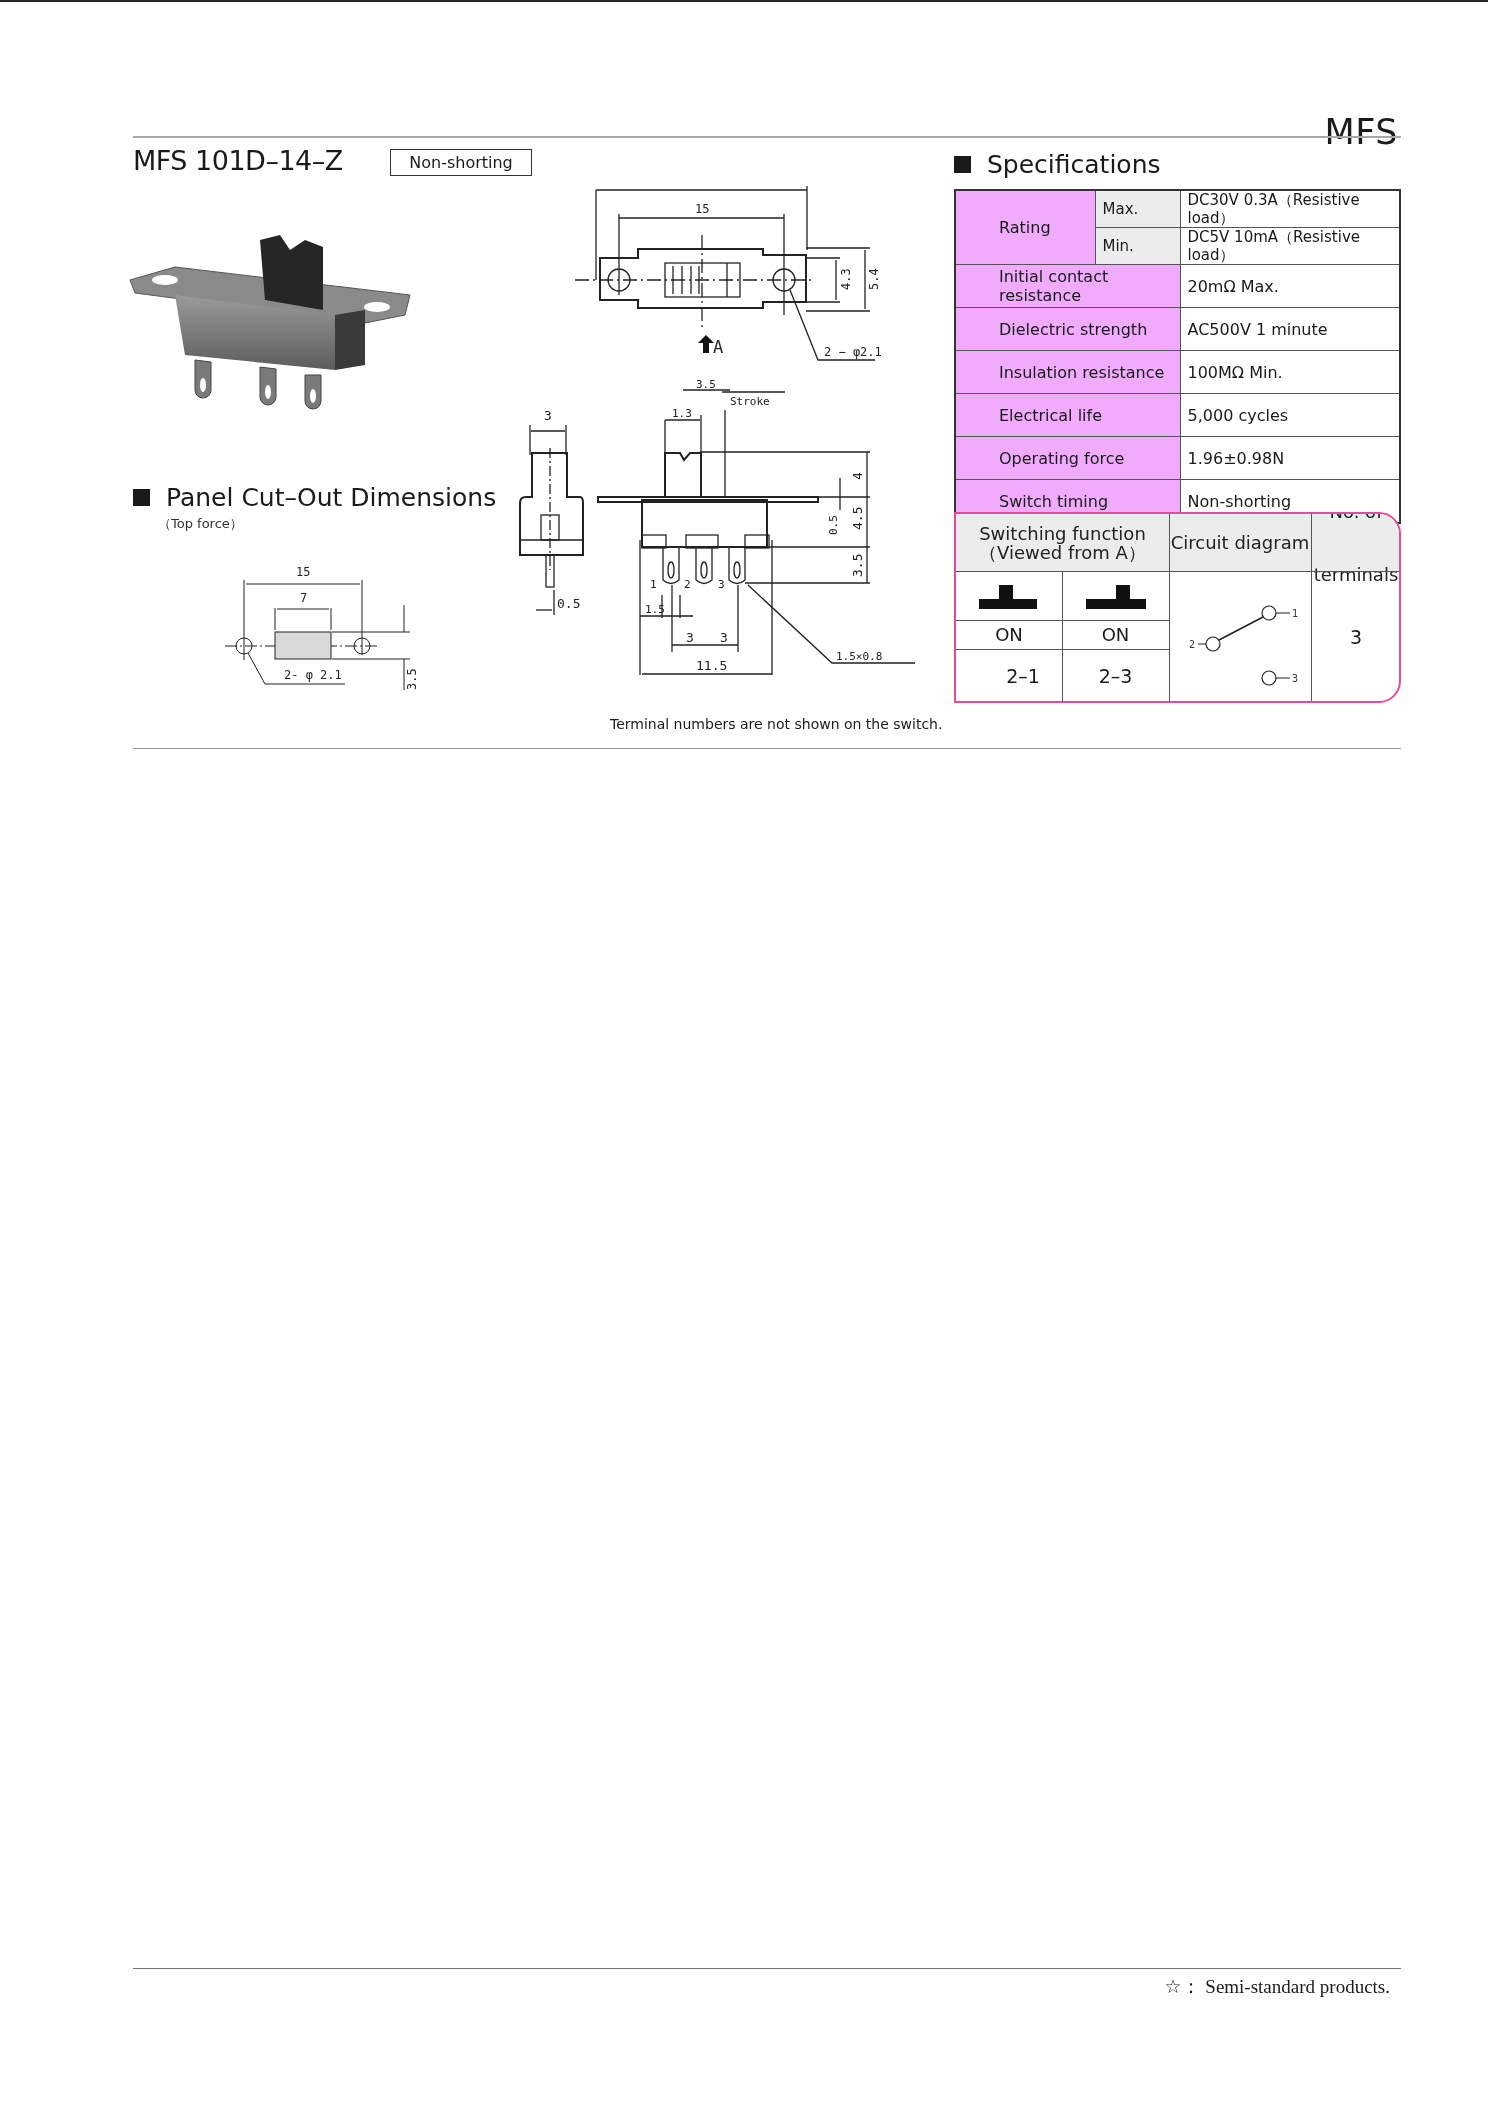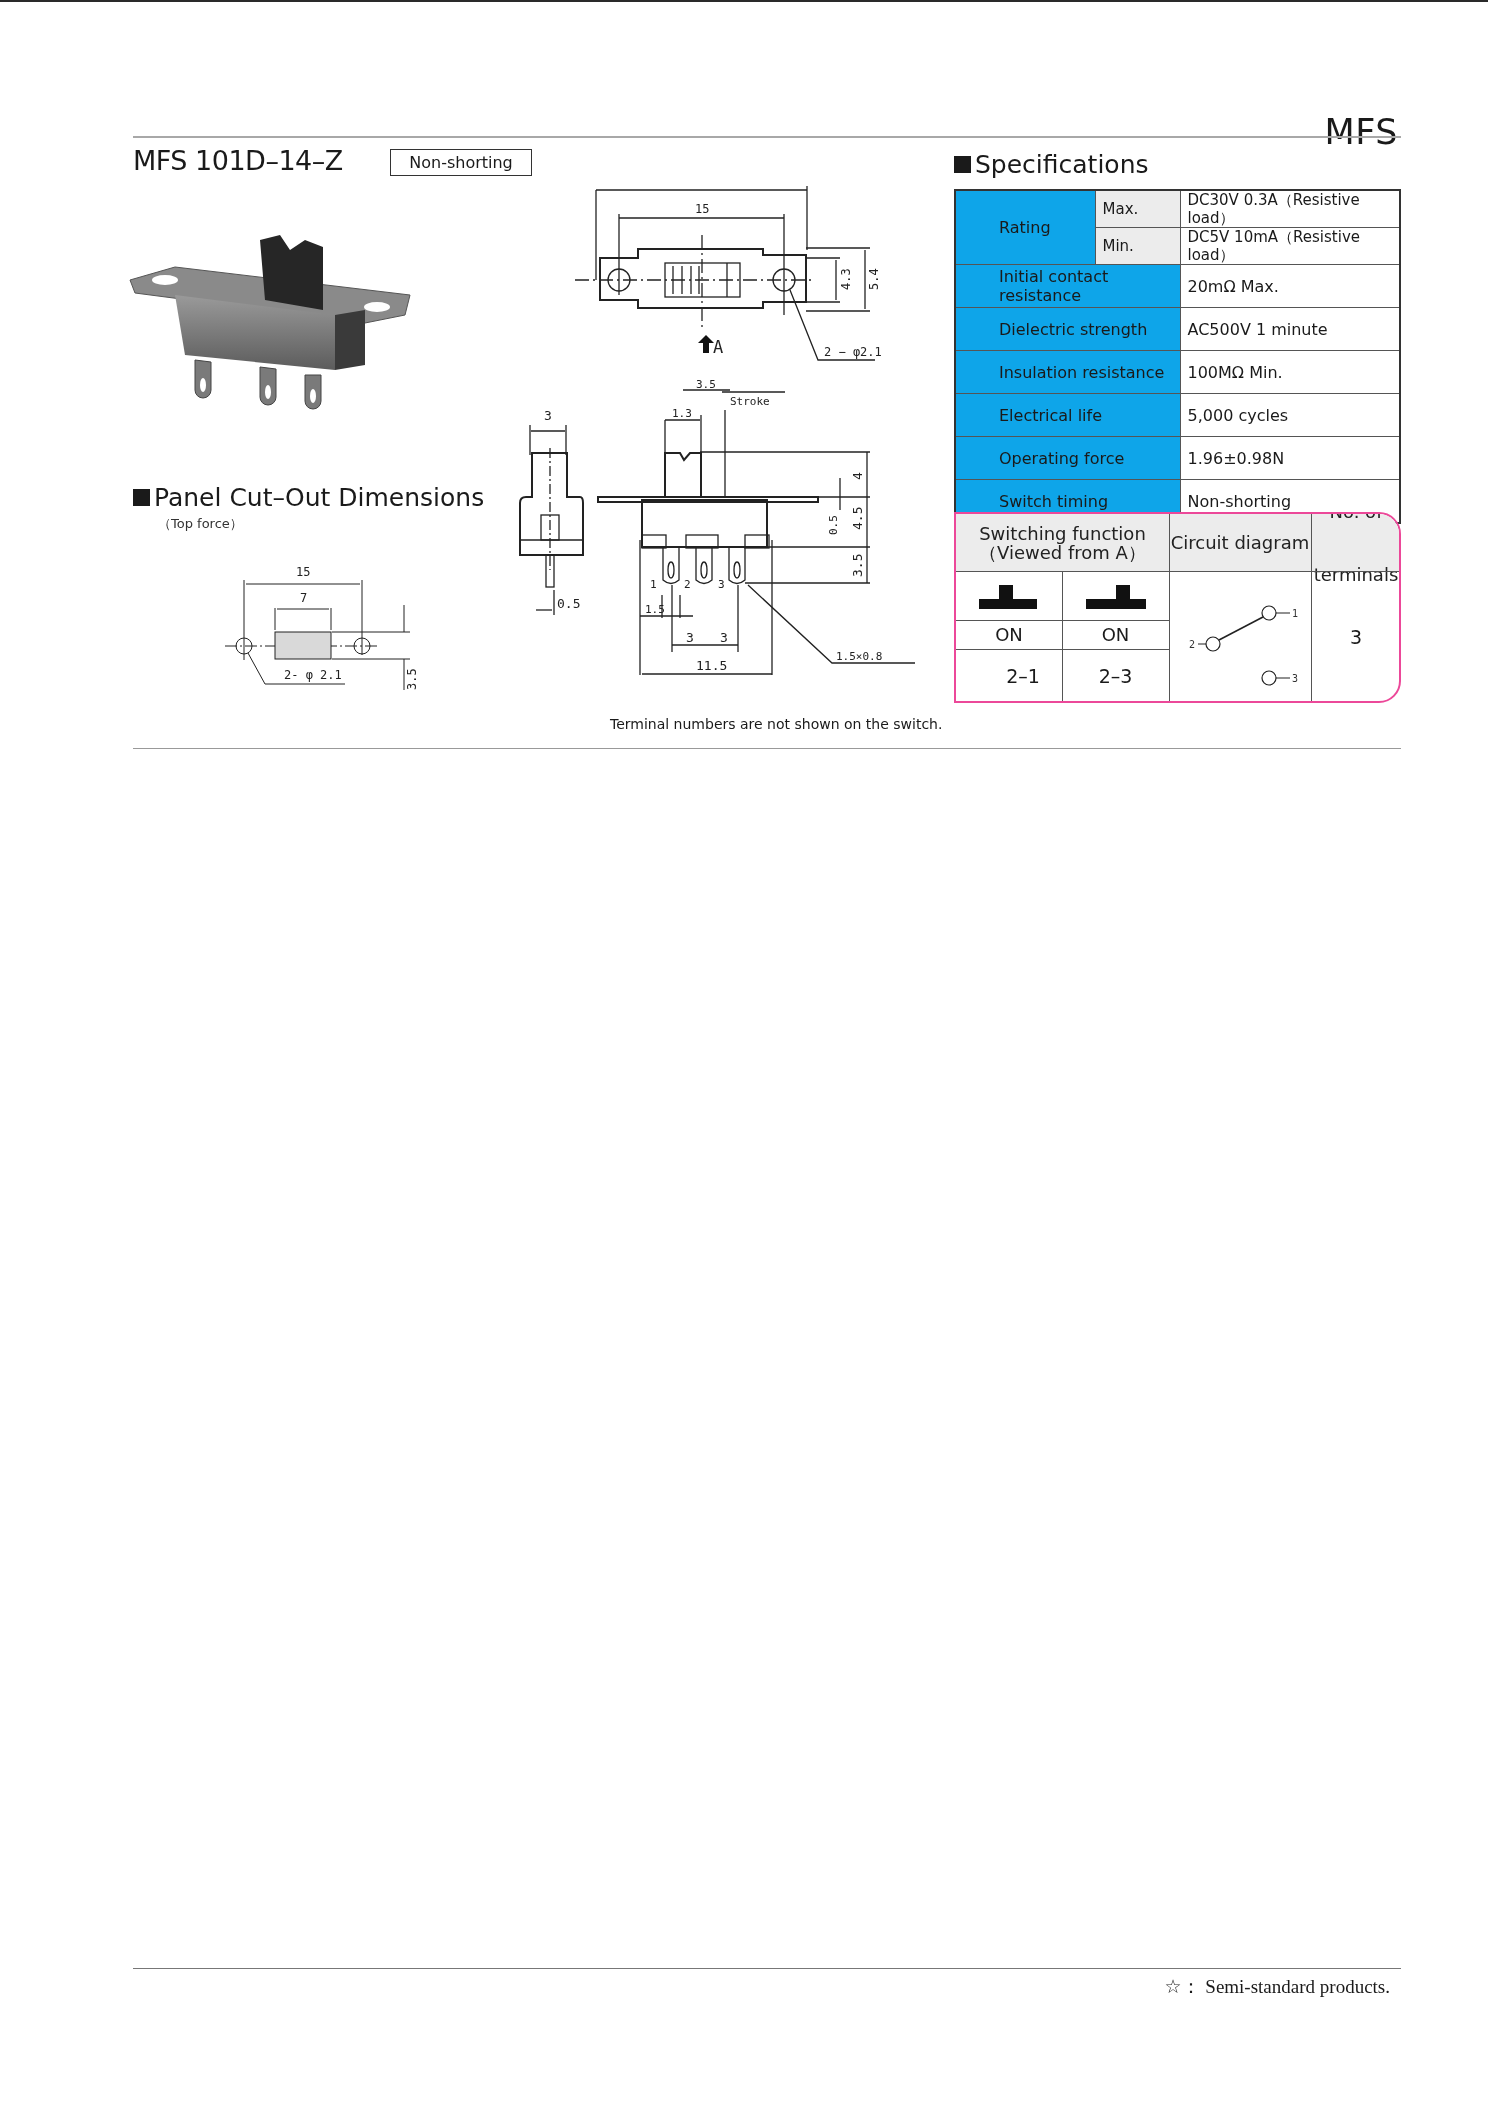--- a/index.html
+++ b/index.html
@@ -8,28 +8,28 @@
     font-family: "DejaVu Sans", "Liberation Sans", sans-serif; color: #1a1a1a;
     overflow: hidden;
   }
   .topline { position: absolute; left: 0; top: 0; width: 1488px; height: 2px; background: #2a2a2a; }
   .abs { position: absolute; }
   .series { right: 90px; top: 112px; font-size: 35px; letter-spacing: 0.5px; }
   .rule { position: absolute; height: 2px; background: #a8a8a8; }
   .model { left: 133px; top: 145px; font-size: 27px; letter-spacing: -0.5px; }
   .badge { left: 390px; top: 149px; width: 142px; height: 27px; border: 1px solid #333; font-size: 16px;
            display: flex; align-items: center; justify-content: center; box-sizing: border-box; }
-  .sec-title { font-size: 25px; display: flex; align-items: center; gap: 4px; }
+  .sec-title { font-size: 25px; display: flex; align-items: center; gap: 16px; }
   .sq { width: 17px; height: 17px; background: #1a1a1a; display: inline-block; }
   .sub { font-size: 13px; color: #333; }
 
   table.spec { position: absolute; left: 954px; top: 189px; width: 447px; border-collapse: collapse;
                font-size: 16px; border: 2px solid #333; }
   table.spec td { border: 1px solid #555; padding: 0 7px; height: 42px; }
-  table.spec td.lbl { background: #0ea5e9; padding-left: 43px; }
+  table.spec td.lbl { background: #f0abfc; padding-left: 43px; }
   table.spec td.sm { height: 19px; font-size: 15px; line-height: 18px; }
   table.spec td.mm { background: #ececec; }
 
   .sw { position: absolute; left: 954px; top: 512px; width: 447px; height: 191px; border: 2px solid #ec4899;
         border-top-right-radius: 22px; border-bottom-right-radius: 22px; box-sizing: border-box; overflow: hidden; }
   .sw .cell { position: absolute; box-sizing: border-box; display: flex; align-items: center; justify-content: center;
               text-align: center; }
   .sw .hd { background: #ececec; font-size: 18px; line-height: 19px; color: #222; }
   .vline { position: absolute; width: 1px; background: #555; }
   .hline { position: absolute; height: 1px; background: #555; }

